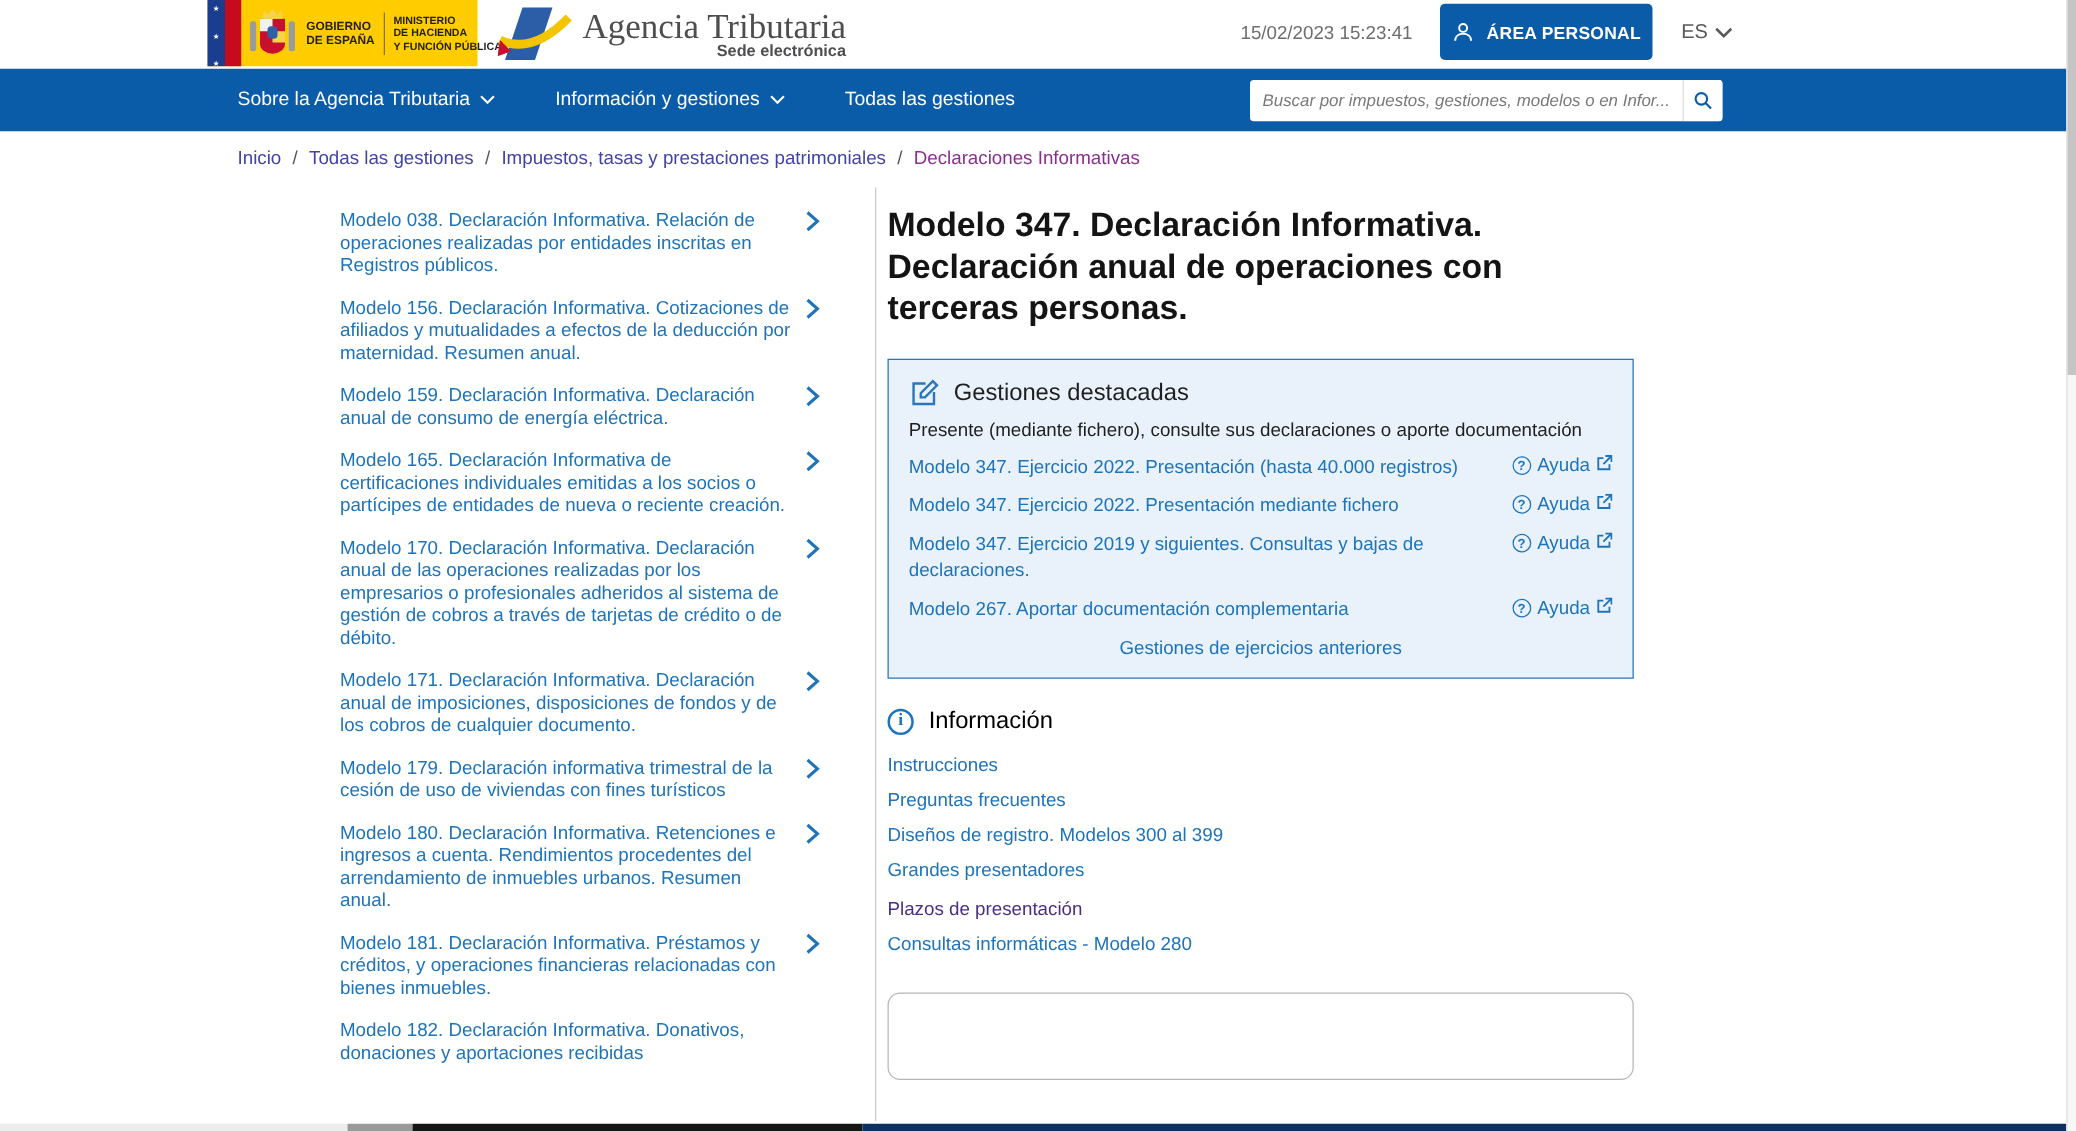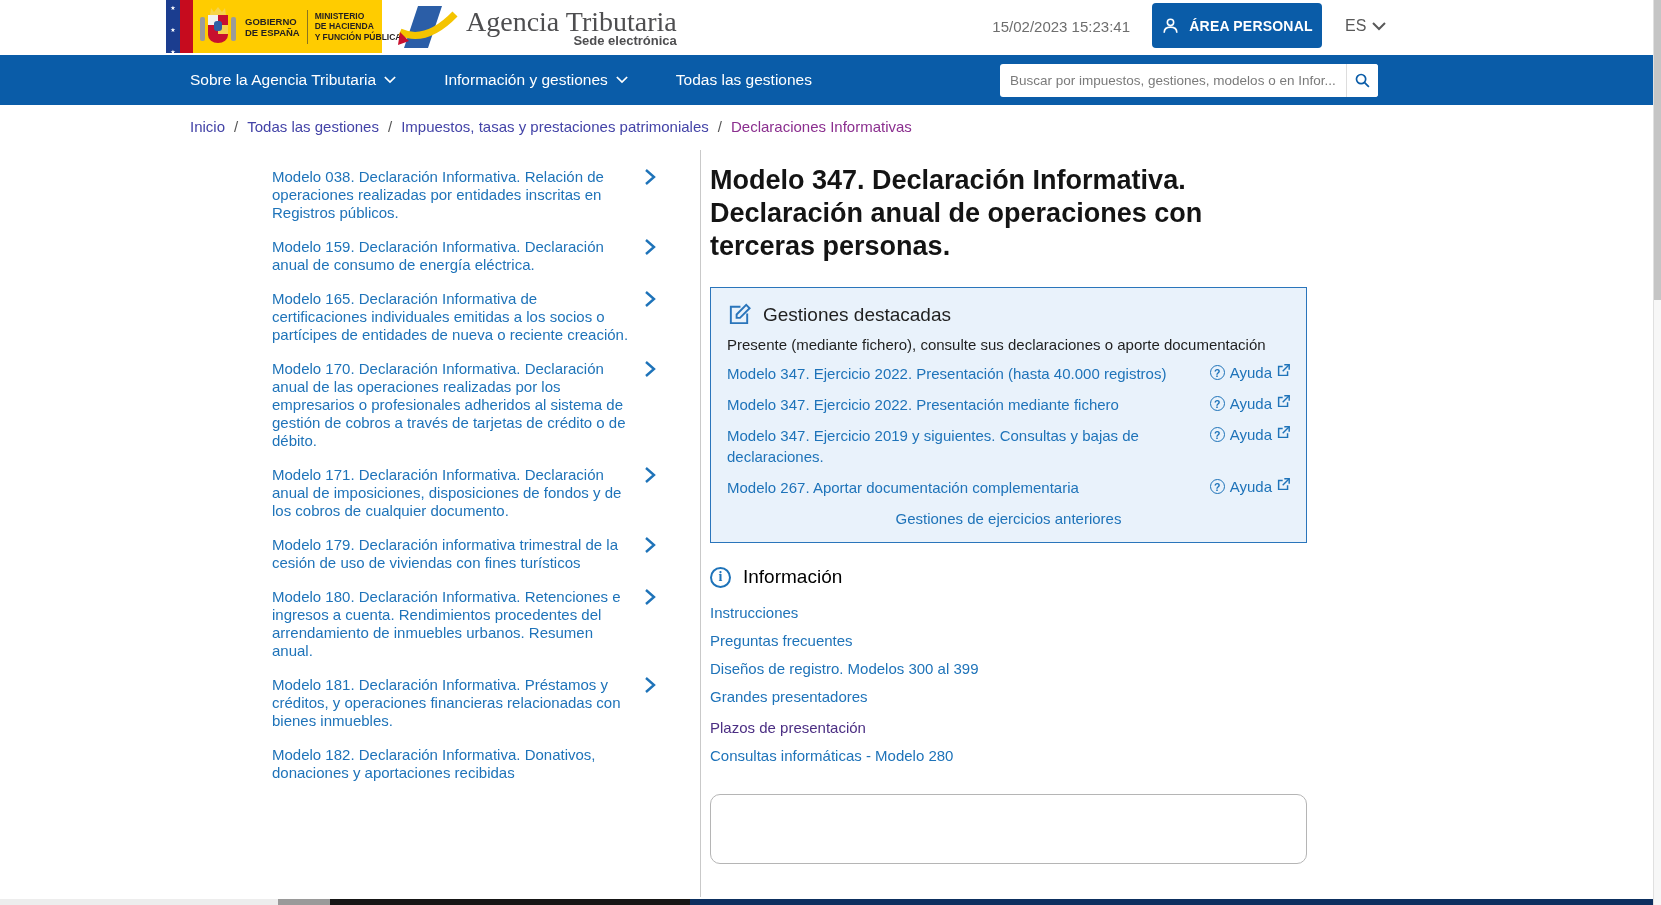--- a/index.html
+++ b/index.html
@@ -25,21 +25,21 @@
   .brandtag { font-size:13px; font-weight:bold; color:#4e4e50; margin-top:-4px; }
 
   .hdate { position:absolute; right:531px; top:18px; font-size:15px; color:#6e6e6e; white-space:nowrap; }
   .apbtn { position:absolute; left:1152px; top:3px; width:170px; height:45px; background:#0a5ca8; border:none; border-radius:4px; color:#fff; font-weight:bold; font-size:14px; font-family:"Liberation Sans",sans-serif; display:flex; align-items:center; justify-content:center; gap:9px; cursor:pointer; letter-spacing:.2px; }
   .lang { position:absolute; left:1345px; top:17px; display:flex; align-items:center; gap:6px; color:#595959; font-size:16px; cursor:pointer; }
 
   
   .nav { position:absolute; top:55px; left:0; right:0; height:50px; background:#0a5ca8; display:flex; align-items:center; padding-left:190px; gap:48px; }
   .nav-item { color:#fff; font-size:15.5px; display:flex; gap:8px; align-items:center; cursor:pointer; white-space:nowrap; }
   .searchwrap { position:absolute; left:1000px; top:9px; width:378px; height:33px; background:#fff; border-radius:3px; display:flex; align-items:center; overflow:hidden; }
-  .searchwrap input { flex:1; border:none; outline:none; font-size:13.5px; color:#a16207; padding:0 10px; background:transparent; font-family:"Liberation Sans",sans-serif; }
+  .searchwrap input { flex:1; border:none; outline:none; font-size:13.5px; color:#a16207; padding:0 10px; background:transparent; font-family:"Liberation Sans",sans-serif;font-style:italic; }
   .searchwrap input::placeholder { color:#7a7a7a; }
   .sbtn { width:32px; height:100%; border:none; background:#fff; border-left:1px solid #ddd; display:flex; align-items:center; justify-content:center; cursor:pointer; padding:0; }
 
   
   .crumbs { position:absolute; top:105px; left:190px; height:42px; display:flex; align-items:center; gap:9px; font-size:15px; }
   .crumb { color:#4343a7; cursor:pointer; }
   .crumb.current { color:#8b2f8f; }
   .csep { color:#555; }
 
   
@@ -192,20 +192,26 @@
   </div>
 
   <aside class="sidebar">
     <div class="sitem">
       <span class="txt">Modelo 038. Declaración Informativa. Relación de operaciones realizadas por entidades inscritas en Registros públicos.</span>
       <svg width="12" height="18" viewBox="0 0 12 18" fill="none" stroke="#1e73b9" stroke-width="2.4">
           <polyline points="2,2 10,9 2,16"></polyline>
         </svg>
     </div>
     <div class="sitem">
+      <span class="txt">Modelo 156. Declaración Informativa. Cotizaciones de afiliados y mutualidades a efectos de la deducción por maternidad. Resumen anual.</span>
+      <svg width="12" height="18" viewBox="0 0 12 18" fill="none" stroke="#1e73b9" stroke-width="2.4">
+          <polyline points="2,2 10,9 2,16"></polyline>
+        </svg>
+    </div>
+    <div class="sitem">
       <span class="txt">Modelo 159. Declaración Informativa. Declaración anual de consumo de energía eléctrica.</span>
       <svg width="12" height="18" viewBox="0 0 12 18" fill="none" stroke="#1e73b9" stroke-width="2.4">
           <polyline points="2,2 10,9 2,16"></polyline>
         </svg>
     </div>
     <div class="sitem">
       <span class="txt">Modelo 165. Declaración Informativa de certificaciones individuales emitidas a los socios o partícipes de entidades de nueva o reciente creación.</span>
       <svg width="12" height="18" viewBox="0 0 12 18" fill="none" stroke="#1e73b9" stroke-width="2.4">
           <polyline points="2,2 10,9 2,16"></polyline>
         </svg>

